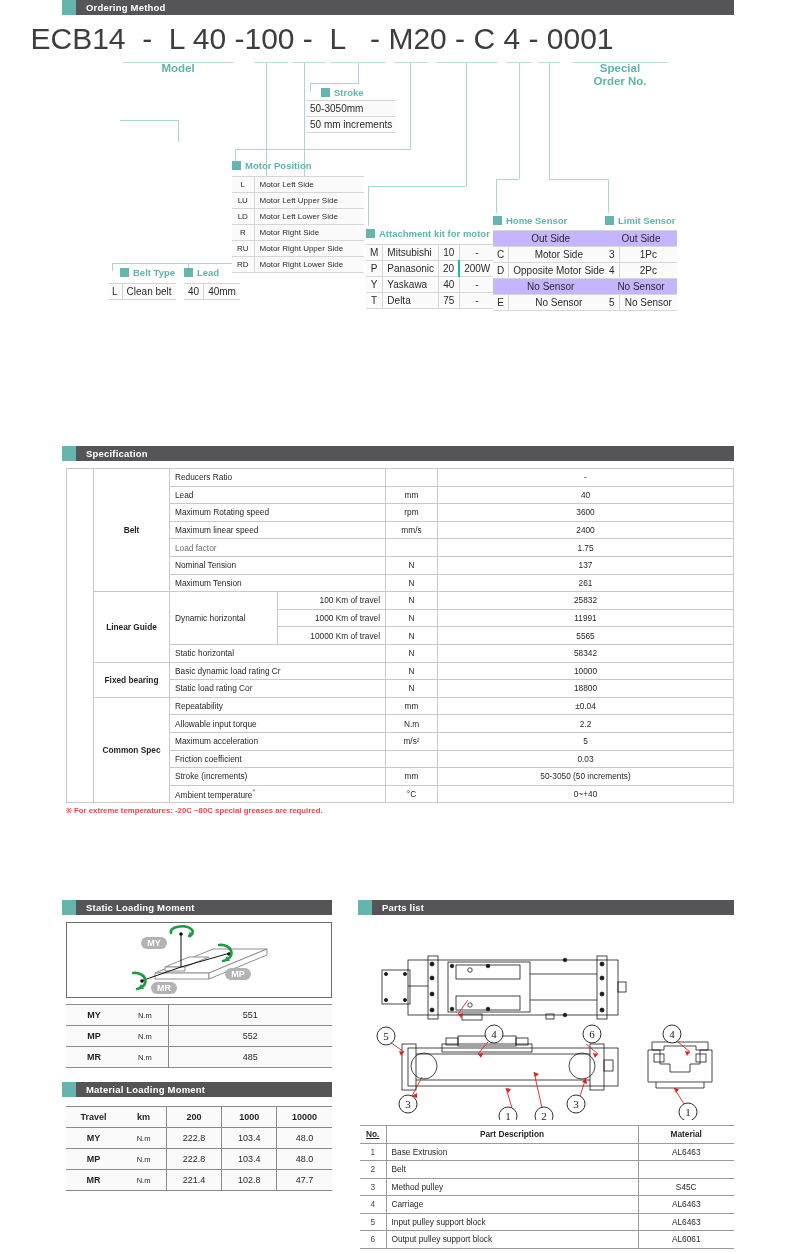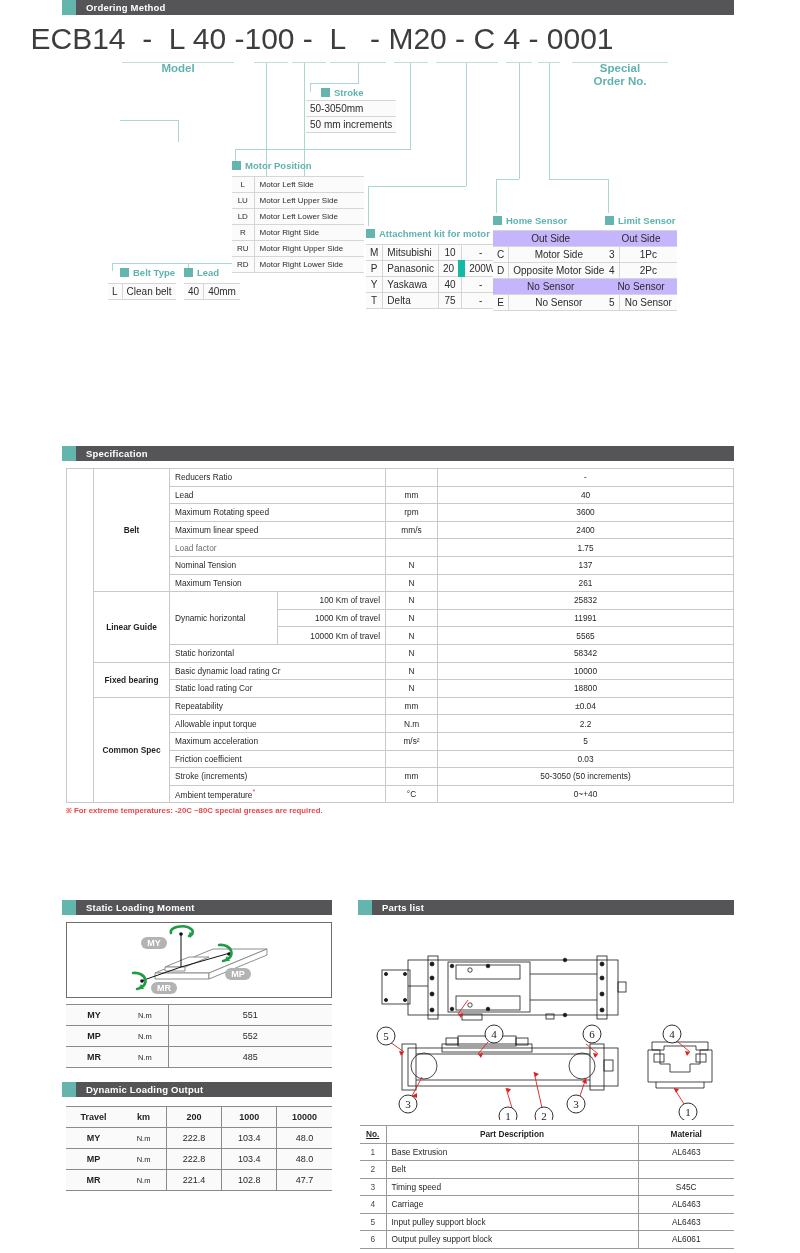--- a/index.html
+++ b/index.html
@@ -221,21 +221,21 @@
         <tr>
           <td class="k">M</td>
           <td class="v">Mitsubishi</td>
           <td class="c" style="border-left:1px solid #d6d6d6;width:16px;">10</td>
           <td class="c" style="border-left:1px solid #d6d6d6;width:26px;">-</td>
         </tr>
     <tr>
           <td class="k">P</td>
           <td class="v">Panasonic</td>
           <td class="c" style="border-left:1px solid #d6d6d6;">20</td>
-          <td class="c" style="border-left:7px solid #14b8a6;">200W</td>
+          <td class="c" style="border-left:2px solid #14b8a6;">200W</td>
         </tr>
     <tr>
           <td class="k">Y</td>
           <td class="v">Yaskawa</td>
           <td class="c" style="border-left:1px solid #d6d6d6;">40</td>
           <td class="c" style="border-left:1px solid #d6d6d6;">-</td>
         </tr>
     <tr>
           <td class="k">T</td>
           <td class="v">Delta</td>
@@ -522,21 +522,21 @@
           <td class="a">MR</td>
           <td class="u">N.m</td>
           <td class="n">485</td>
         </tr>
   </tbody>
     </table>
 
   <div class="sec-head" style="left:62px; top:182px; width:270px;">
     <div class="tab"></div>
     <div class="bar">
-      <span>Dynamic Loading Output</span>
+      <span>Material Loading Moment</span>
     </div>
   </div>
 
   <table class="lm dyn" style="left:66px; top:206px; width:266px;">
     <tbody>
         <tr class="hr">
       <td class="a">Travel</td>
       <td class="u">km</td>
       <td class="n">200</td>
       <td class="n">1000</td>
@@ -714,21 +714,21 @@
           <td class="desc">Base Extrusion</td>
           <td class="mat">AL6463</td>
         </tr>
     <tr>
           <td class="no">2</td>
           <td class="desc">Belt</td>
           <td class="mat"></td>
         </tr>
     <tr>
           <td class="no">3</td>
-          <td class="desc">Timing speed</td>
+          <td class="desc">Method pulley</td>
           <td class="mat">S45C</td>
         </tr>
     <tr>
           <td class="no">4</td>
           <td class="desc">Carriage</td>
           <td class="mat">AL6463</td>
         </tr>
     <tr>
           <td class="no">5</td>
           <td class="desc">Input pulley support block</td>

